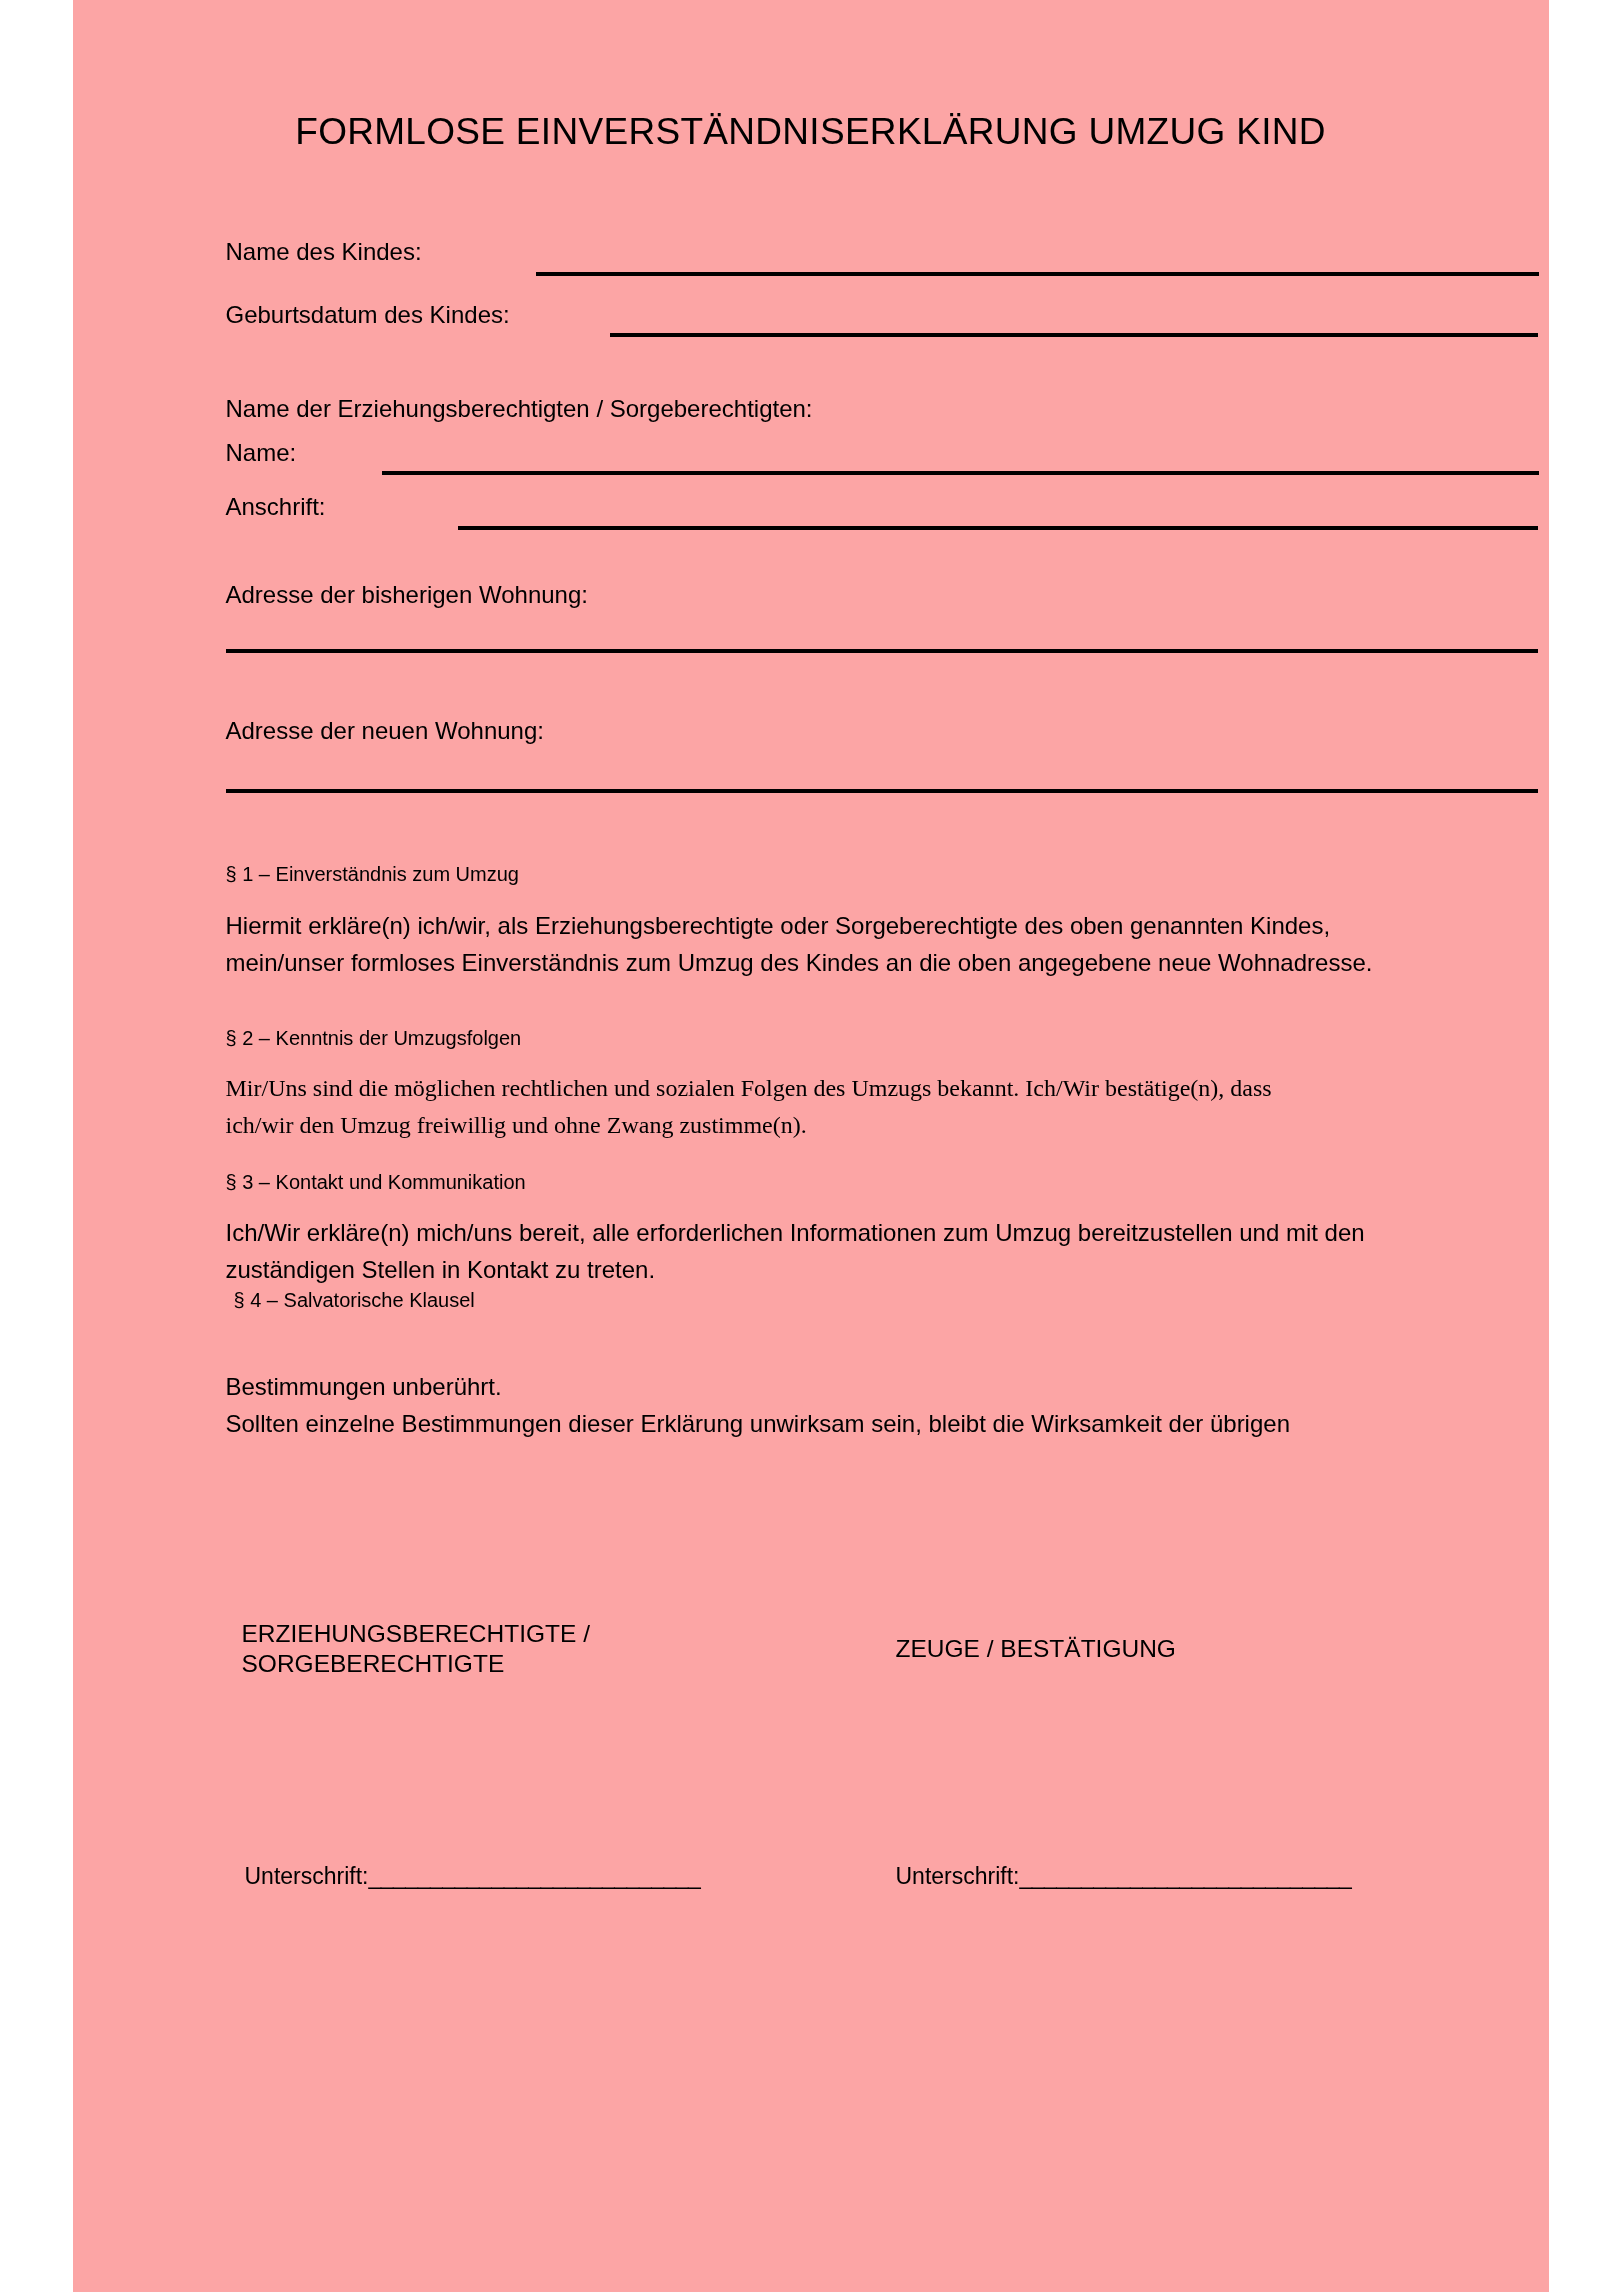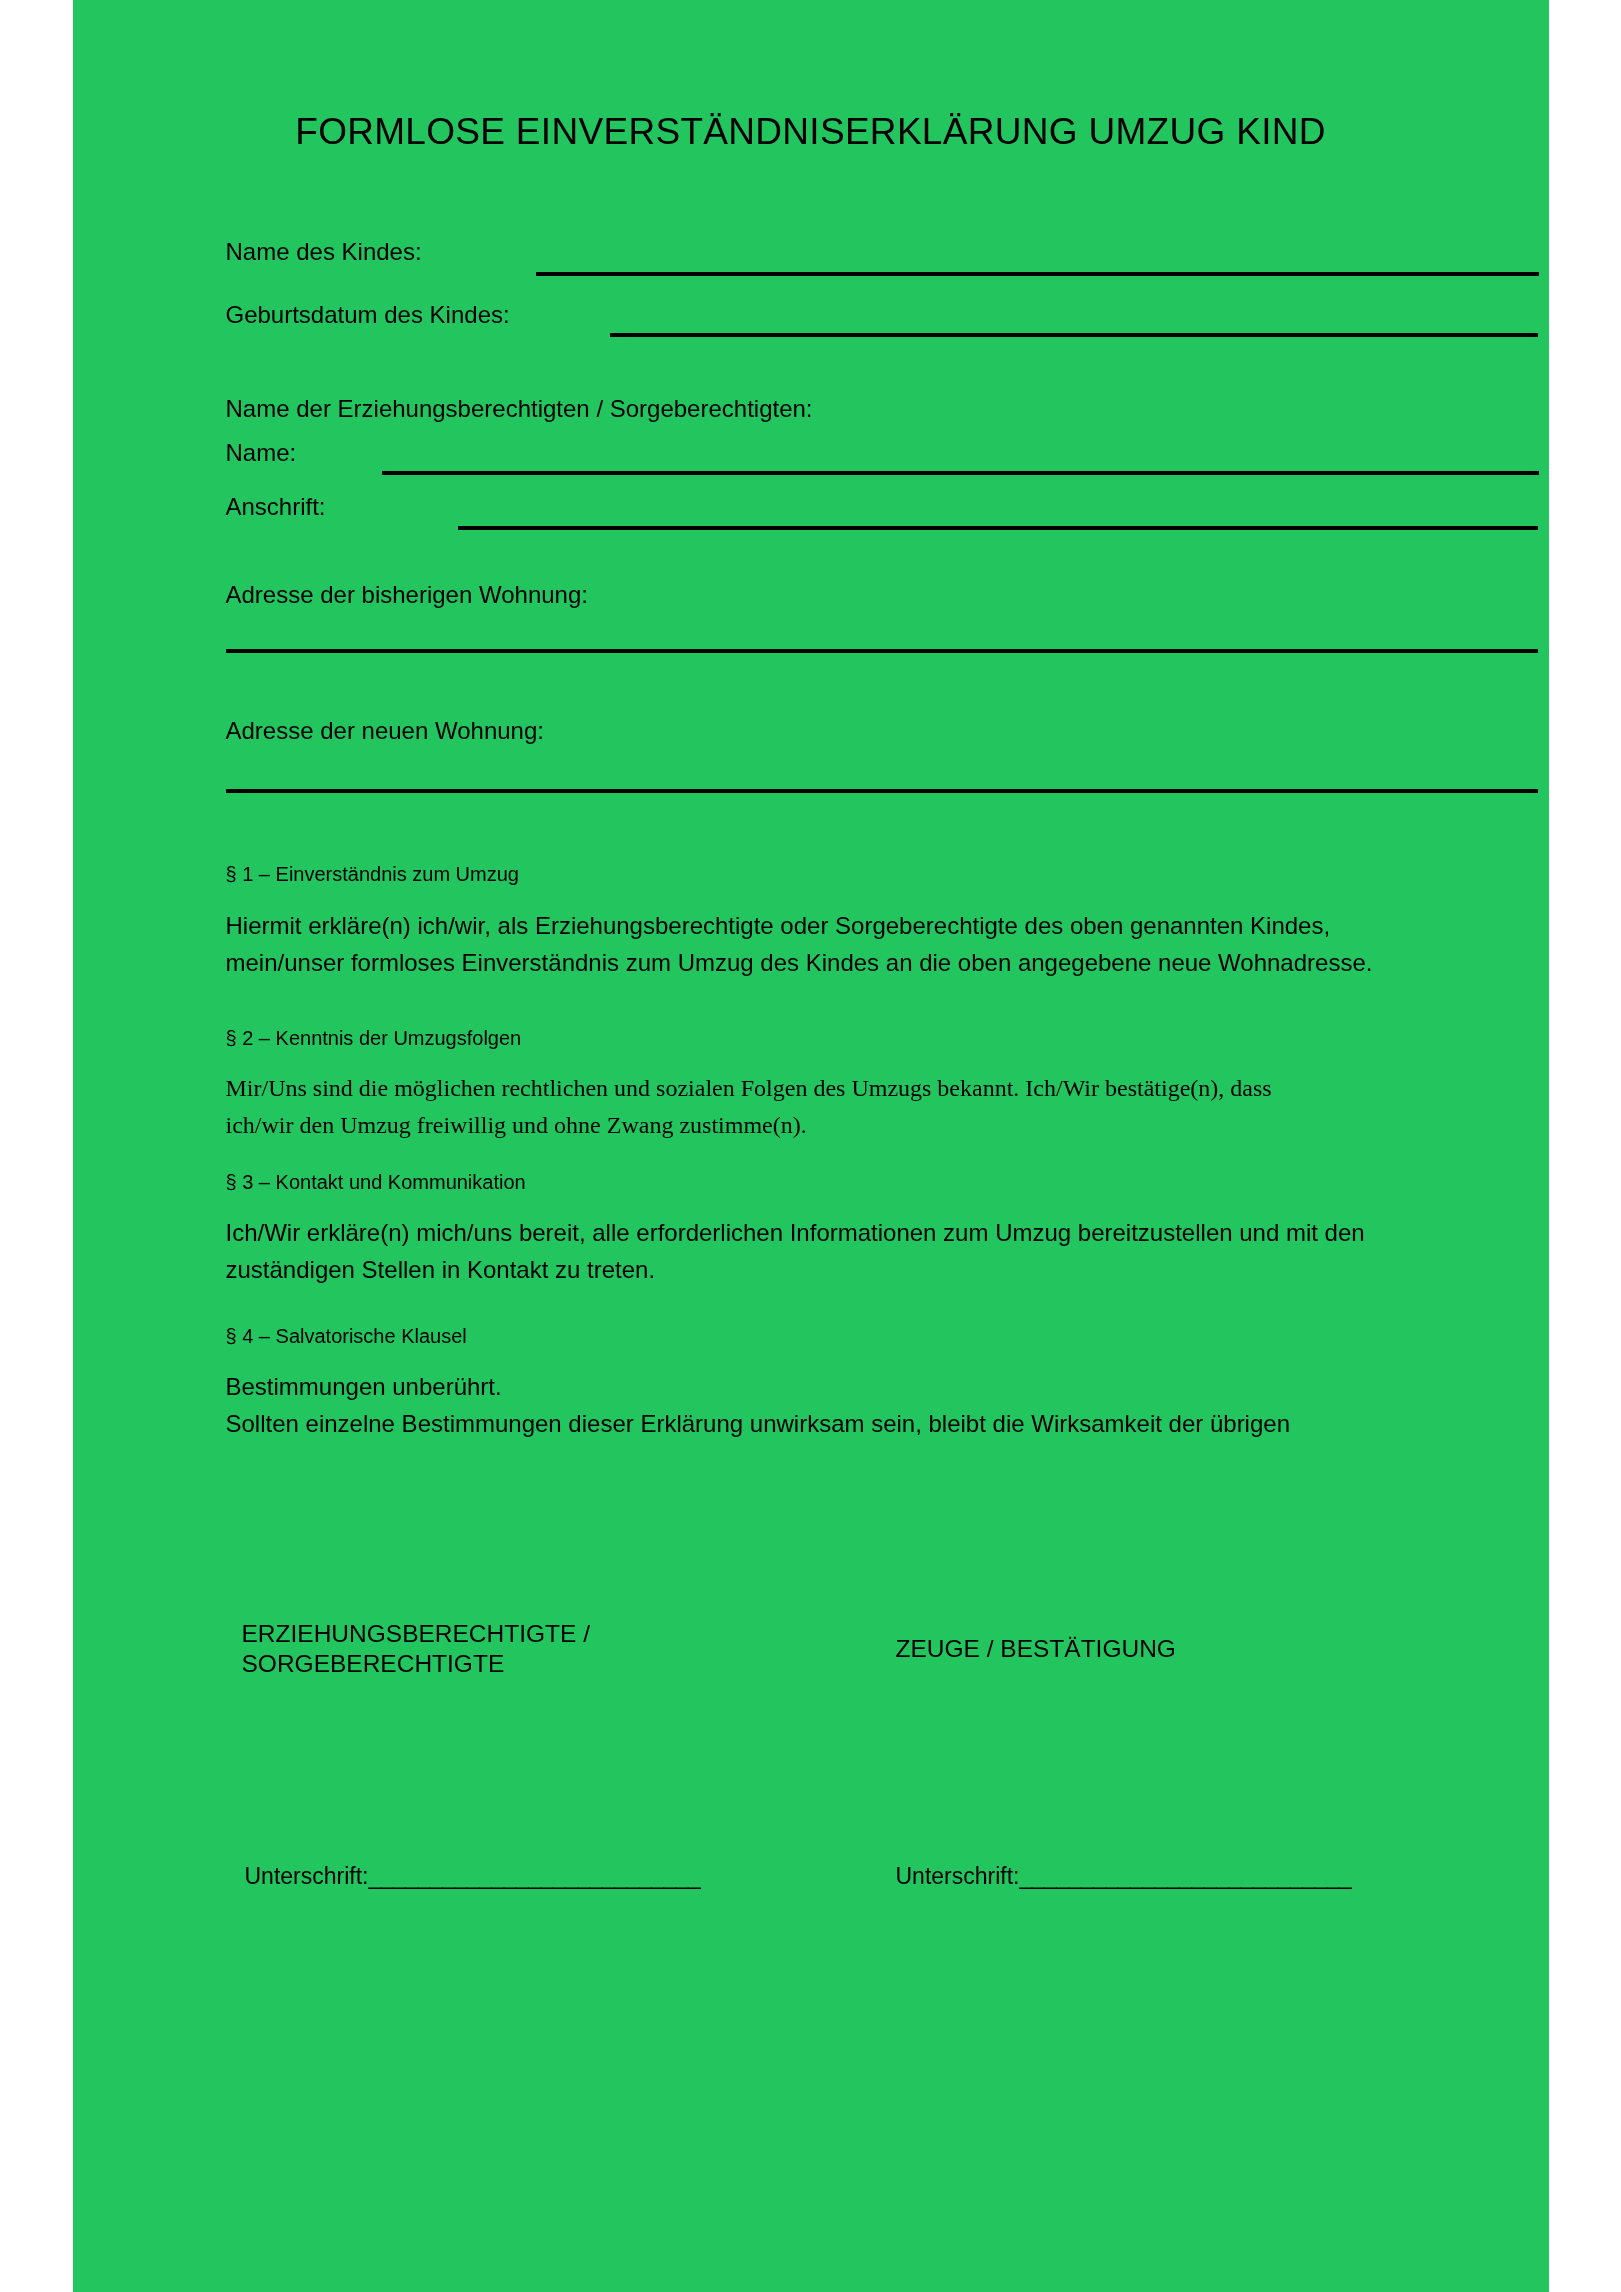--- a/index.html
+++ b/index.html
@@ -12,21 +12,21 @@
   body {
     font-family: "Liberation Sans", sans-serif;
     color: #000000;
   }
 
   .page {
     position: relative;
     width: 1476px;
     height: 2293px;
     margin: 0 auto;
-    background: #22c55e;
+    background: #fca5a5;
     overflow: hidden;
     box-sizing: border-box;
   }
 
   
   .doc-title {
     position: absolute;
     left: 0;
     right: 0;
     top: 111px;
@@ -129,21 +129,21 @@
     <span>Mir/Uns sind die möglichen rechtlichen und sozialen Folgen des Umzugs bekannt. Ich/Wir bestätige(n), dass</span>
     <span>ich/wir den Umzug freiwillig und ohne Zwang zustimme(n).</span>
   </div>
 
   <div class="sec-heading" style="top:1172px;">§ 3 – Kontakt und Kommunikation</div>
   <div class="sec-body" style="top:1214px;">
     <span>Ich/Wir erkläre(n) mich/uns bereit, alle erforderlichen Informationen zum Umzug bereitzustellen und mit den</span>
     <span>zuständigen Stellen in Kontakt zu treten.</span>
   </div>
 
-  <div class="sec-heading" style="top:1326px;">§ 4 – Salvatorische Klausel</div>
+  <div class="sec-heading" style="top:1290px;margin-left:8px;">§ 4 – Salvatorische Klausel</div>
   <div class="sec-body" style="top:1368px;">
     <span>Bestimmungen unberührt.</span>
     <span>Sollten einzelne Bestimmungen dieser Erklärung unwirksam sein, bleibt die Wirksamkeit der übrigen</span>
   </div>
 
   <div class="sig-heading" style="left:169px; top:1619px; width:510px;">ERZIEHUNGSBERECHTIGTE /
 SORGEBERECHTIGTE</div>
 
   <div class="sig-heading" style="left:823px; top:1634px; width:510px;">ZEUGE / BESTÄTIGUNG</div>
 

